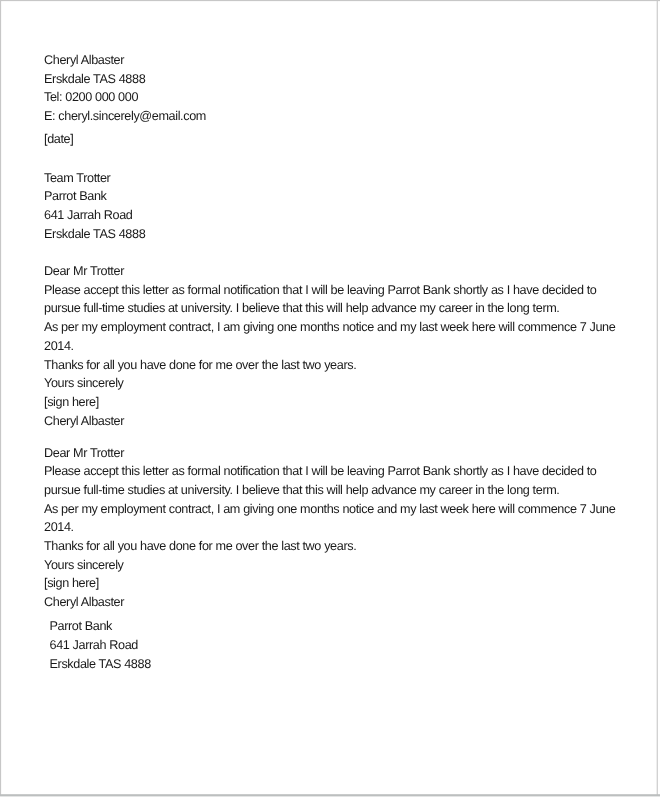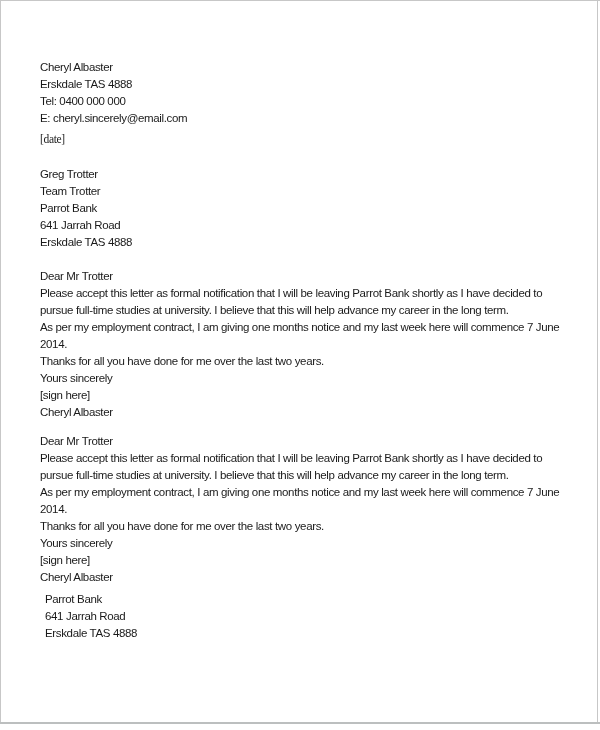--- a/index.html
+++ b/index.html
@@ -11,34 +11,34 @@
     position: relative;
     width: 600px;
     height: 730px;
     background: #ffffff;
     overflow: hidden;
     font-family: "Liberation Sans", sans-serif;
     cursor: text;
   }
   .content {
     position: absolute;
-    top: 59px;
+    top: 47px;
     left: 40px;
     right: 8px;
     color: #1a1a1a;
     font-size: 11.5px;
     letter-spacing: -0.35px;
   }
   .line {
     height: 17px;
     line-height: 17px;
     white-space: nowrap;
   }
   
-  [data-name="date-placeholder-block"]      { margin-top: 4px; font-family: Liberation Serif, serif; }
+  [data-name="date-placeholder-block"]      { margin-top: 4px; }
   [data-name="recipient-address-block"]     { margin-top: 18px; }
   [data-name="letter-body-first-block"]     { margin-top: 17px; }
   [data-name="letter-body-duplicate-block"] { margin-top: 12px; }
   [data-name="closing-address-block"]       { margin-top: 5px; margin-left: 5px; }
 
   .caret {
     display: inline-block;
     width: 2px;
     height: 12px;
     background: #a4a4a4;
@@ -55,28 +55,27 @@
   .edge-bottom { left: 0; top: 722px; width: 600px; height: 2px; background: #bcbfbf; }
 </style>
 </head>
 <body>
 
 <div class="page" data-name="document-page">
   <div class="content" data-name="letter-content">
     <section class="block" data-name="sender-address-block">
         <div class="line" data-name="text-line">Cheryl Albaster</div>
         <div class="line" data-name="text-line">Erskdale TAS 4888</div>
-        <div class="line" data-name="text-line">Tel: 0400 000 000</div>
+        <div class="line" data-name="text-line">Tel: 0200 000 000</div>
         <div class="line" data-name="text-line">E: cheryl.sincerely@email.com</div>
       </section>
     <section class="block" data-name="date-placeholder-block">
         <div class="line" data-name="text-line">[date]</div>
       </section>
     <section class="block" data-name="recipient-address-block">
-        <div class="line" data-name="text-line">Greg Trotter</div>
         <div class="line" data-name="text-line">Team Trotter</div>
         <div class="line" data-name="text-line">Parrot Bank</div>
         <div class="line" data-name="text-line">641 Jarrah Road</div>
         <div class="line" data-name="text-line">Erskdale TAS 4888</div>
       </section>
     <section class="block" data-name="letter-body-first-block">
         <div class="line" data-name="text-line">Dear Mr Trotter</div>
         <div class="line" data-name="text-line">Please accept this letter as formal notification that I will be leaving Parrot Bank shortly as I have decided to</div>
         <div class="line" data-name="text-line">pursue full-time studies at university. I believe that this will help advance my career in the long term.</div>
         <div class="line" data-name="text-line">As per my employment contract, I am giving one months notice and my last week here will commence 7 June</div>

